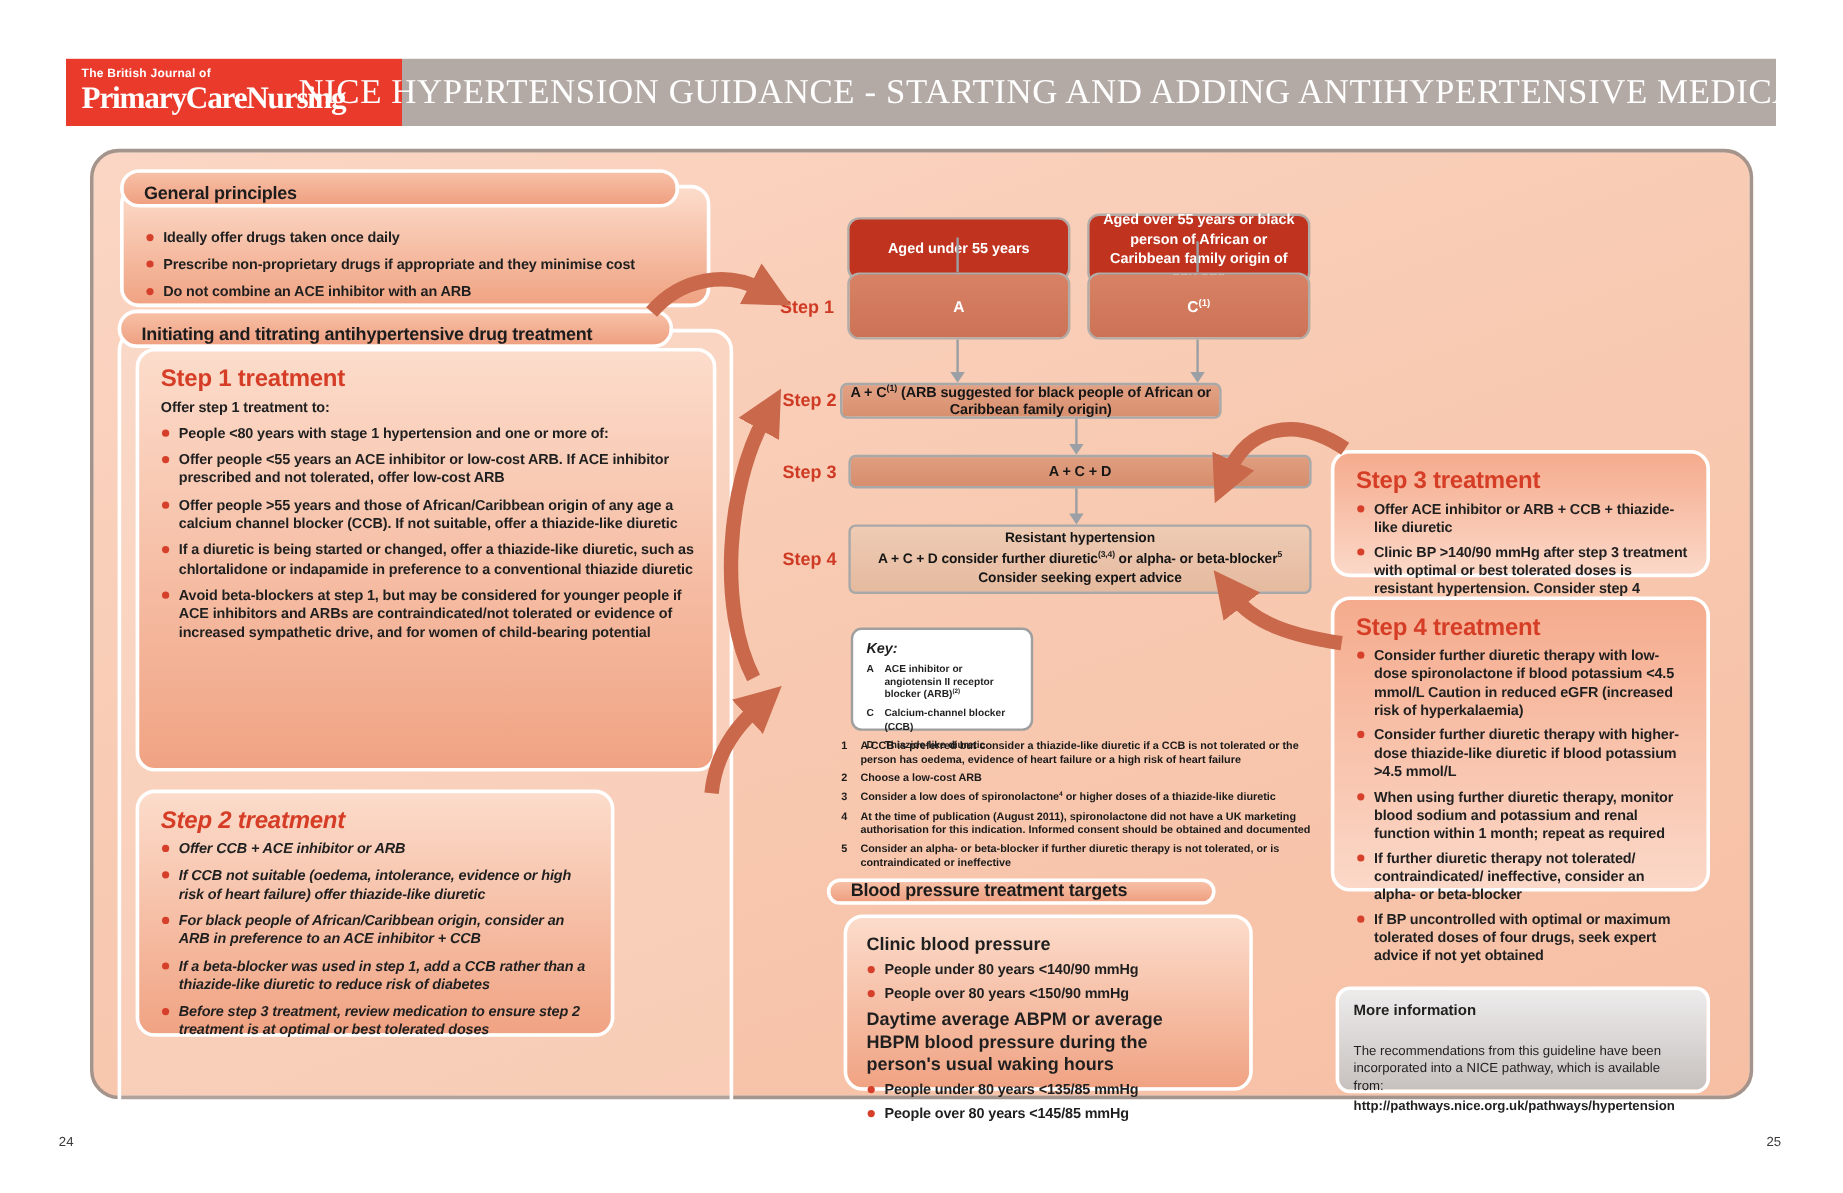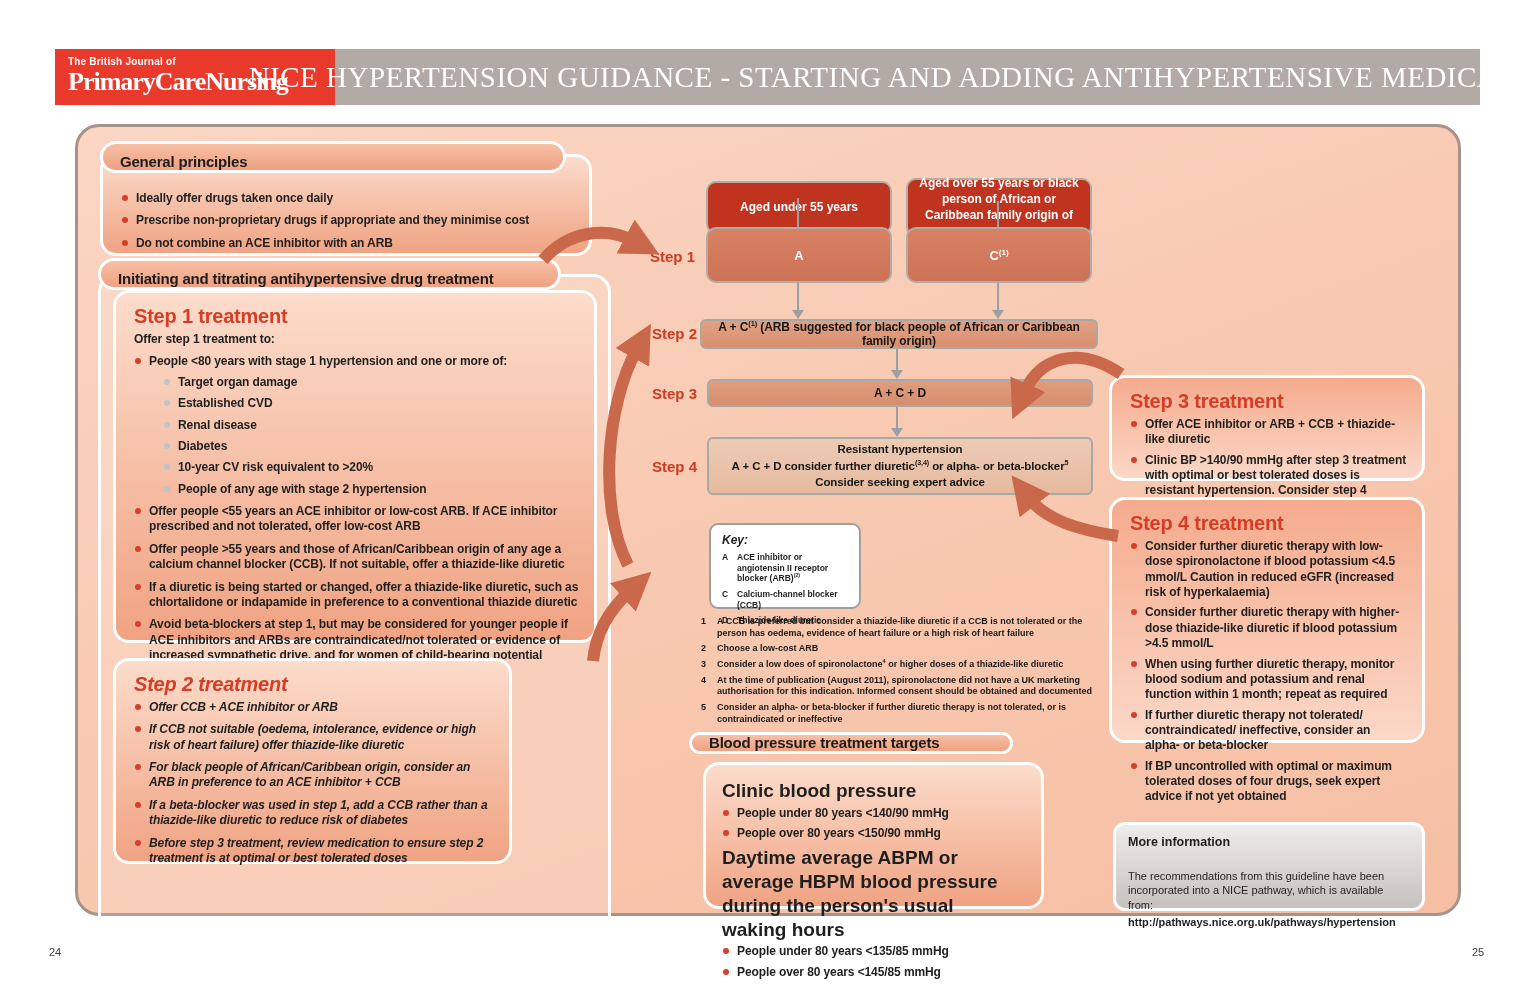--- a/index.html
+++ b/index.html
@@ -86,21 +86,21 @@
   .fnotes .fn-num{width:16px;flex:none;}
   
   .moreinfo{
     border:3px solid #fff;border-radius:12px;
     background:linear-gradient(180deg,#edecec 0%,#c7c1be 100%);
     padding:10px 12px;
   }
   .moreinfo .mt{font-size:12.5px;font-weight:bold;margin-bottom:20px;}
   .moreinfo .mx{font-size:11px;line-height:1.3;}
   .moreinfo .mu{font-size:11px;font-weight:bold;margin-top:4px;}
-  .bph{font-size:19px;font-weight:bold;line-height:1.25;margin:6px 12px 2px 0;}
+  .bph{font-size:15px;font-weight:bold;line-height:1.25;margin:6px 12px 2px 0;}
   svg.overlay{position:absolute;left:0;top:0;pointer-events:none;}
 </style>
 </head>
 <body>
 
 <div class="abs masthead">
   <div class="pre">The British Journal of</div>
   <div class="jt">PrimaryCareNursing</div>
 </div>
 <div class="abs banner">
@@ -124,28 +124,20 @@
   <div class="abs pill" style="left:20px;top:131px;width:463px;height:32px;">
     <span>Initiating and titrating antihypertensive drug treatment</span>
   </div>
 
   <div class="abs wbox boxpad" style="left:35px;top:163px;width:484px;height:353px;">
     <div class="redhead">Step 1 treatment</div>
     <div class="btext">Offer step 1 treatment to:</div>
     <ul class="blist" style="margin-top:6px;">
       <li>
         <span>People &lt;80 years with stage 1 hypertension and one or more of:</span>
-        <ul class="blist sub">
-          <li>Target organ damage</li>
-          <li>Established CVD</li>
-          <li>Renal disease</li>
-          <li>Diabetes</li>
-          <li>10-year CV risk equivalent to &gt;20%</li>
-          <li>People of any age with stage 2 hypertension</li>
-        </ul>
       </li>
       <li>Offer people &lt;55 years an ACE inhibitor or low-cost ARB. If ACE inhibitor prescribed and not tolerated, offer low-cost ARB</li>
       <li>Offer people &gt;55 years and those of African/Caribbean origin of any age a calcium channel blocker (CCB). If not suitable, offer a thiazide-like diuretic</li>
       <li>If a diuretic is being started or changed, offer a thiazide-like diuretic, such as chlortalidone or indapamide in preference to a conventional thiazide diuretic</li>
       <li>Avoid beta-blockers at step 1, but may be considered for younger people if ACE inhibitors and ARBs are contraindicated/not tolerated or evidence of increased sympathetic drive, and for women of child-bearing potential</li>
     </ul>
   </div>
 
   <div class="abs wbox boxpad" style="left:35px;top:531px;width:399px;height:206px;font-style:italic;">
     <div class="redhead">Step 2 treatment</div>
@@ -169,21 +161,21 @@
   <div class="abs fc-mid" style="left:628px;top:100px;width:186px;height:56px;">
     <span>A</span>
   </div>
   <div class="abs fc-mid" style="left:828px;top:100px;width:186px;height:56px;">
     <span>
       <span>C</span><sup>(1)</sup>
     </span>
   </div>
 
   <div class="abs fc-step-label" style="left:574px;top:198px;">Step 2</div>
-  <div class="abs fc-bar" style="left:622px;top:192px;width:398px;height:30px;background:linear-gradient(180deg,#e2a184,#d8906f);">
+  <div class="abs fc-bar" style="left:622px;top:192px;width:318px;height:30px;background:linear-gradient(180deg,#e2a184,#d8906f);">
     <span>
       <span>A + C</span><sup>(1)</sup><span> (ARB suggested for black people of African or Caribbean family origin)</span>
     </span>
   </div>
 
   <div class="abs fc-step-label" style="left:574px;top:258px;">Step 3</div>
   <div class="abs fc-bar" style="left:629px;top:252px;width:386px;height:28px;background:linear-gradient(180deg,#e09e80,#d68e6d);">
     <span>A + C + D</span>
   </div>
 

